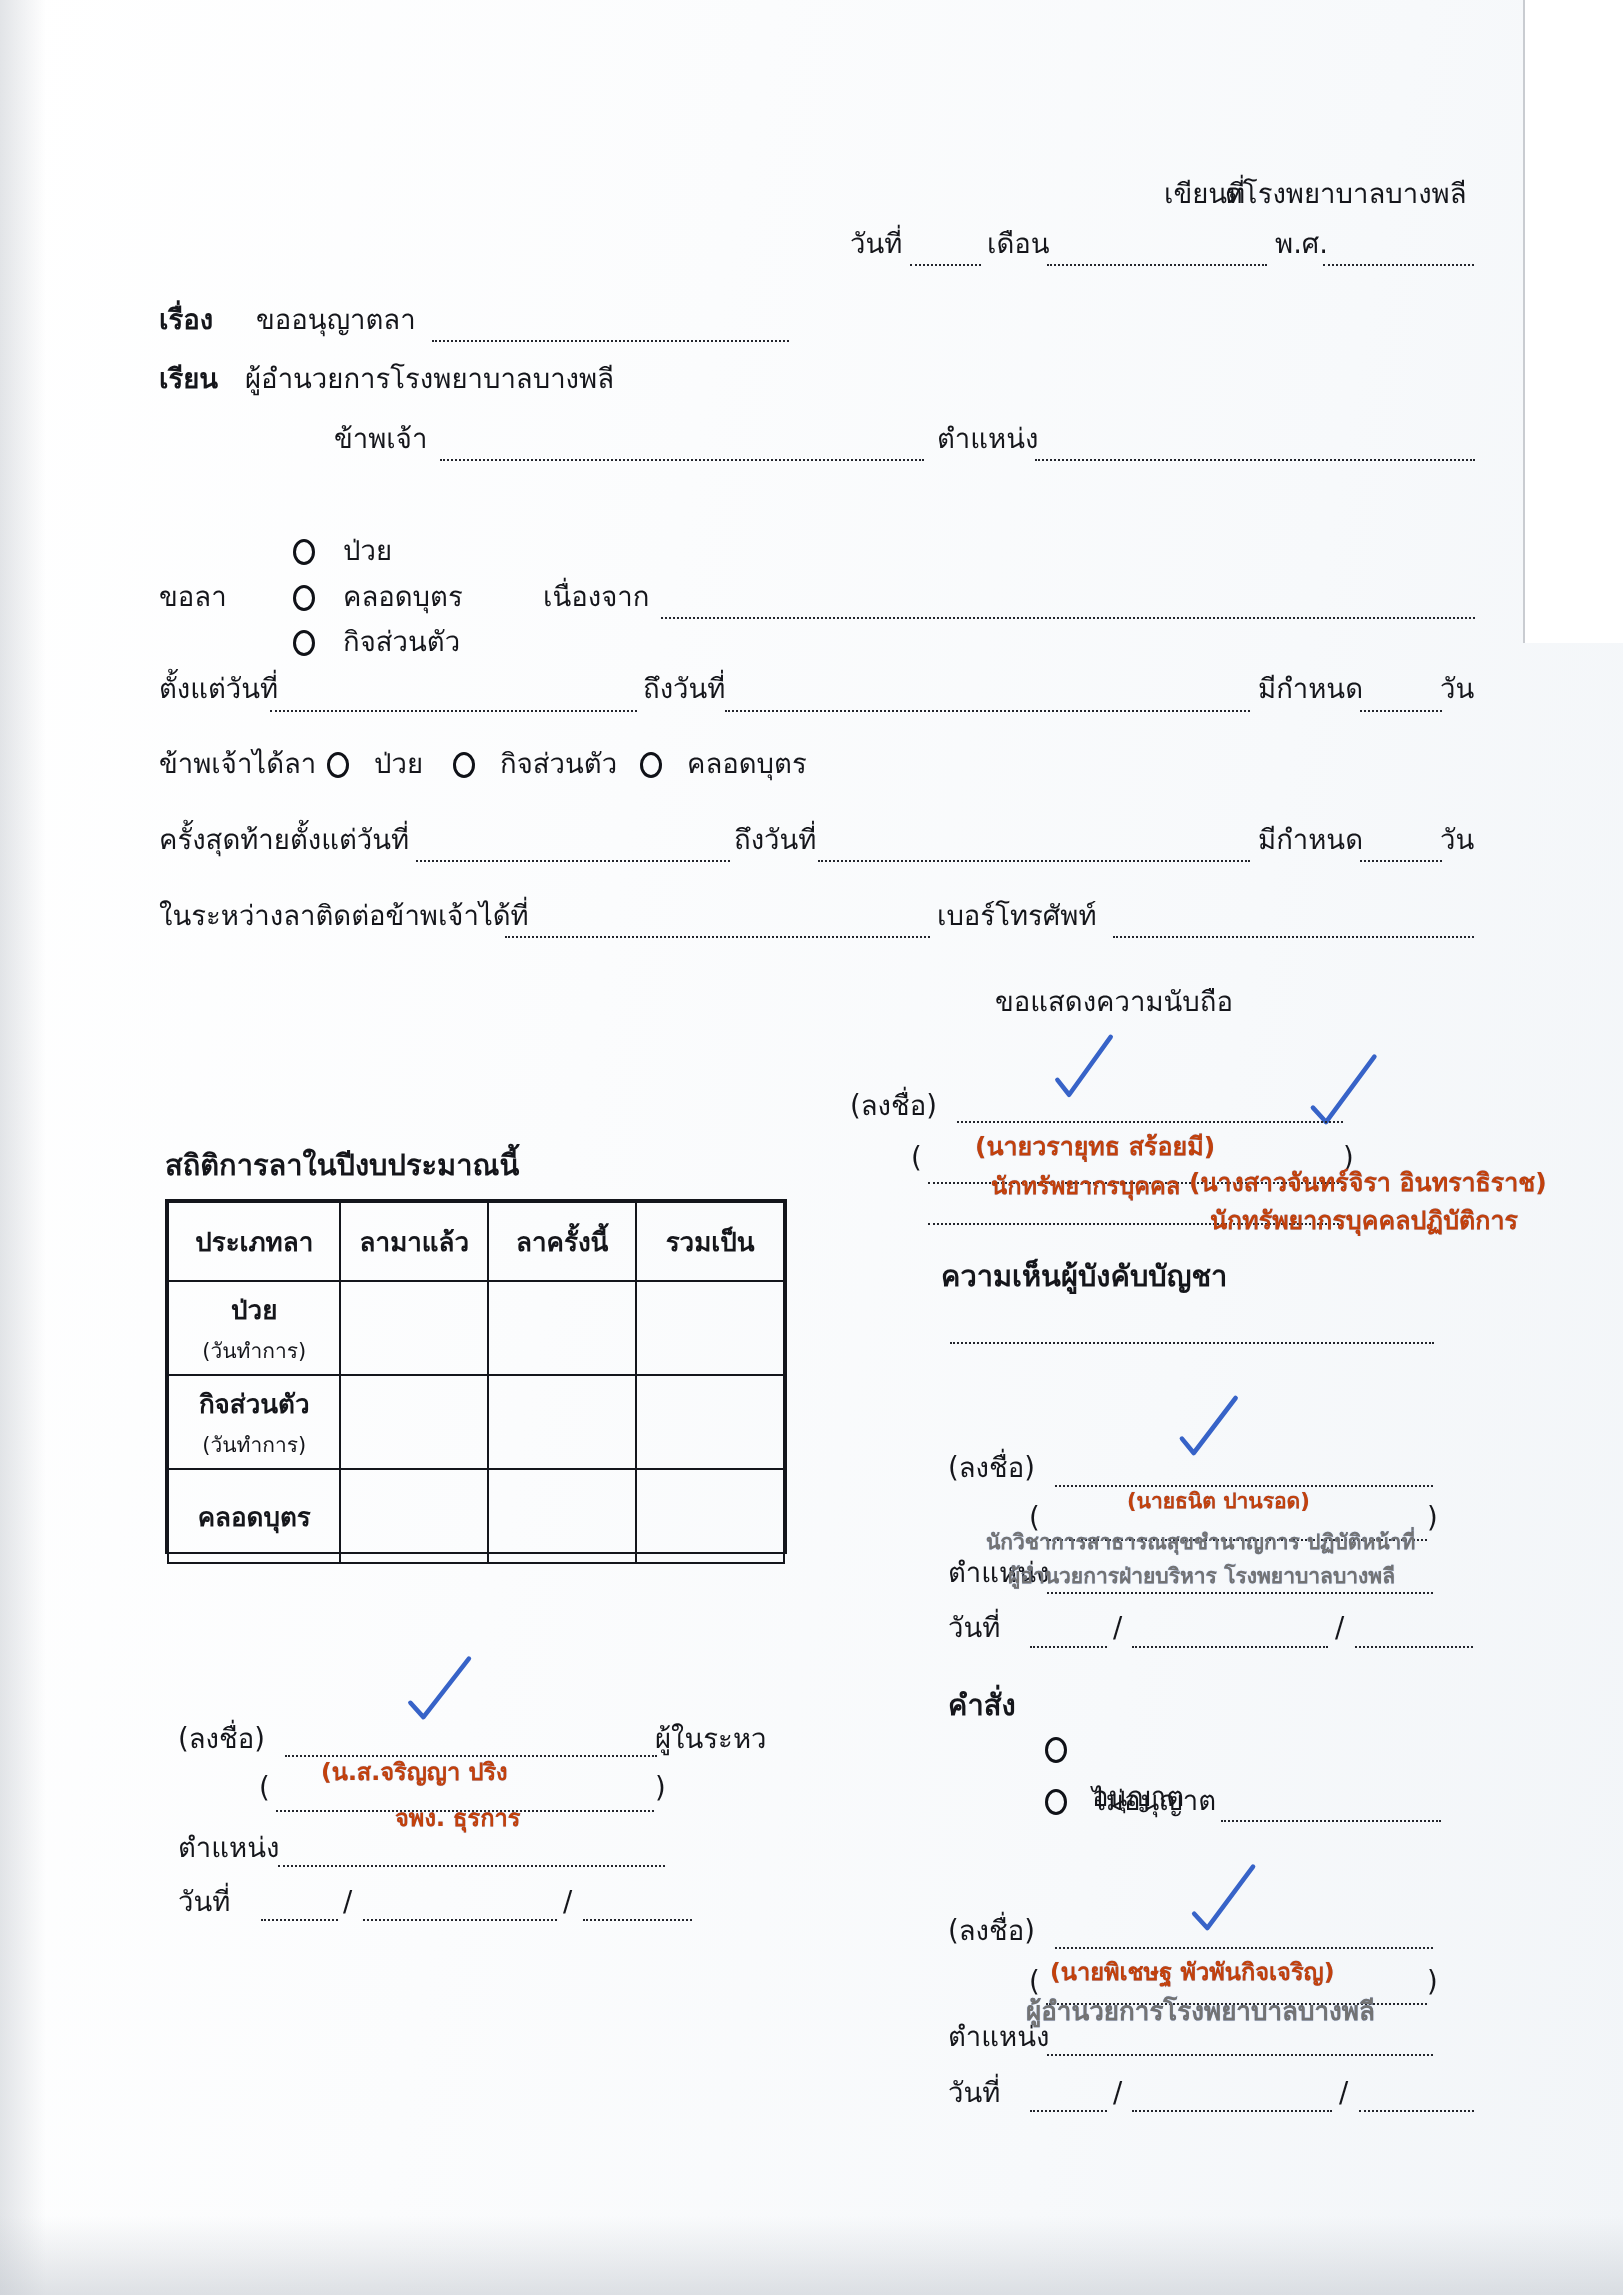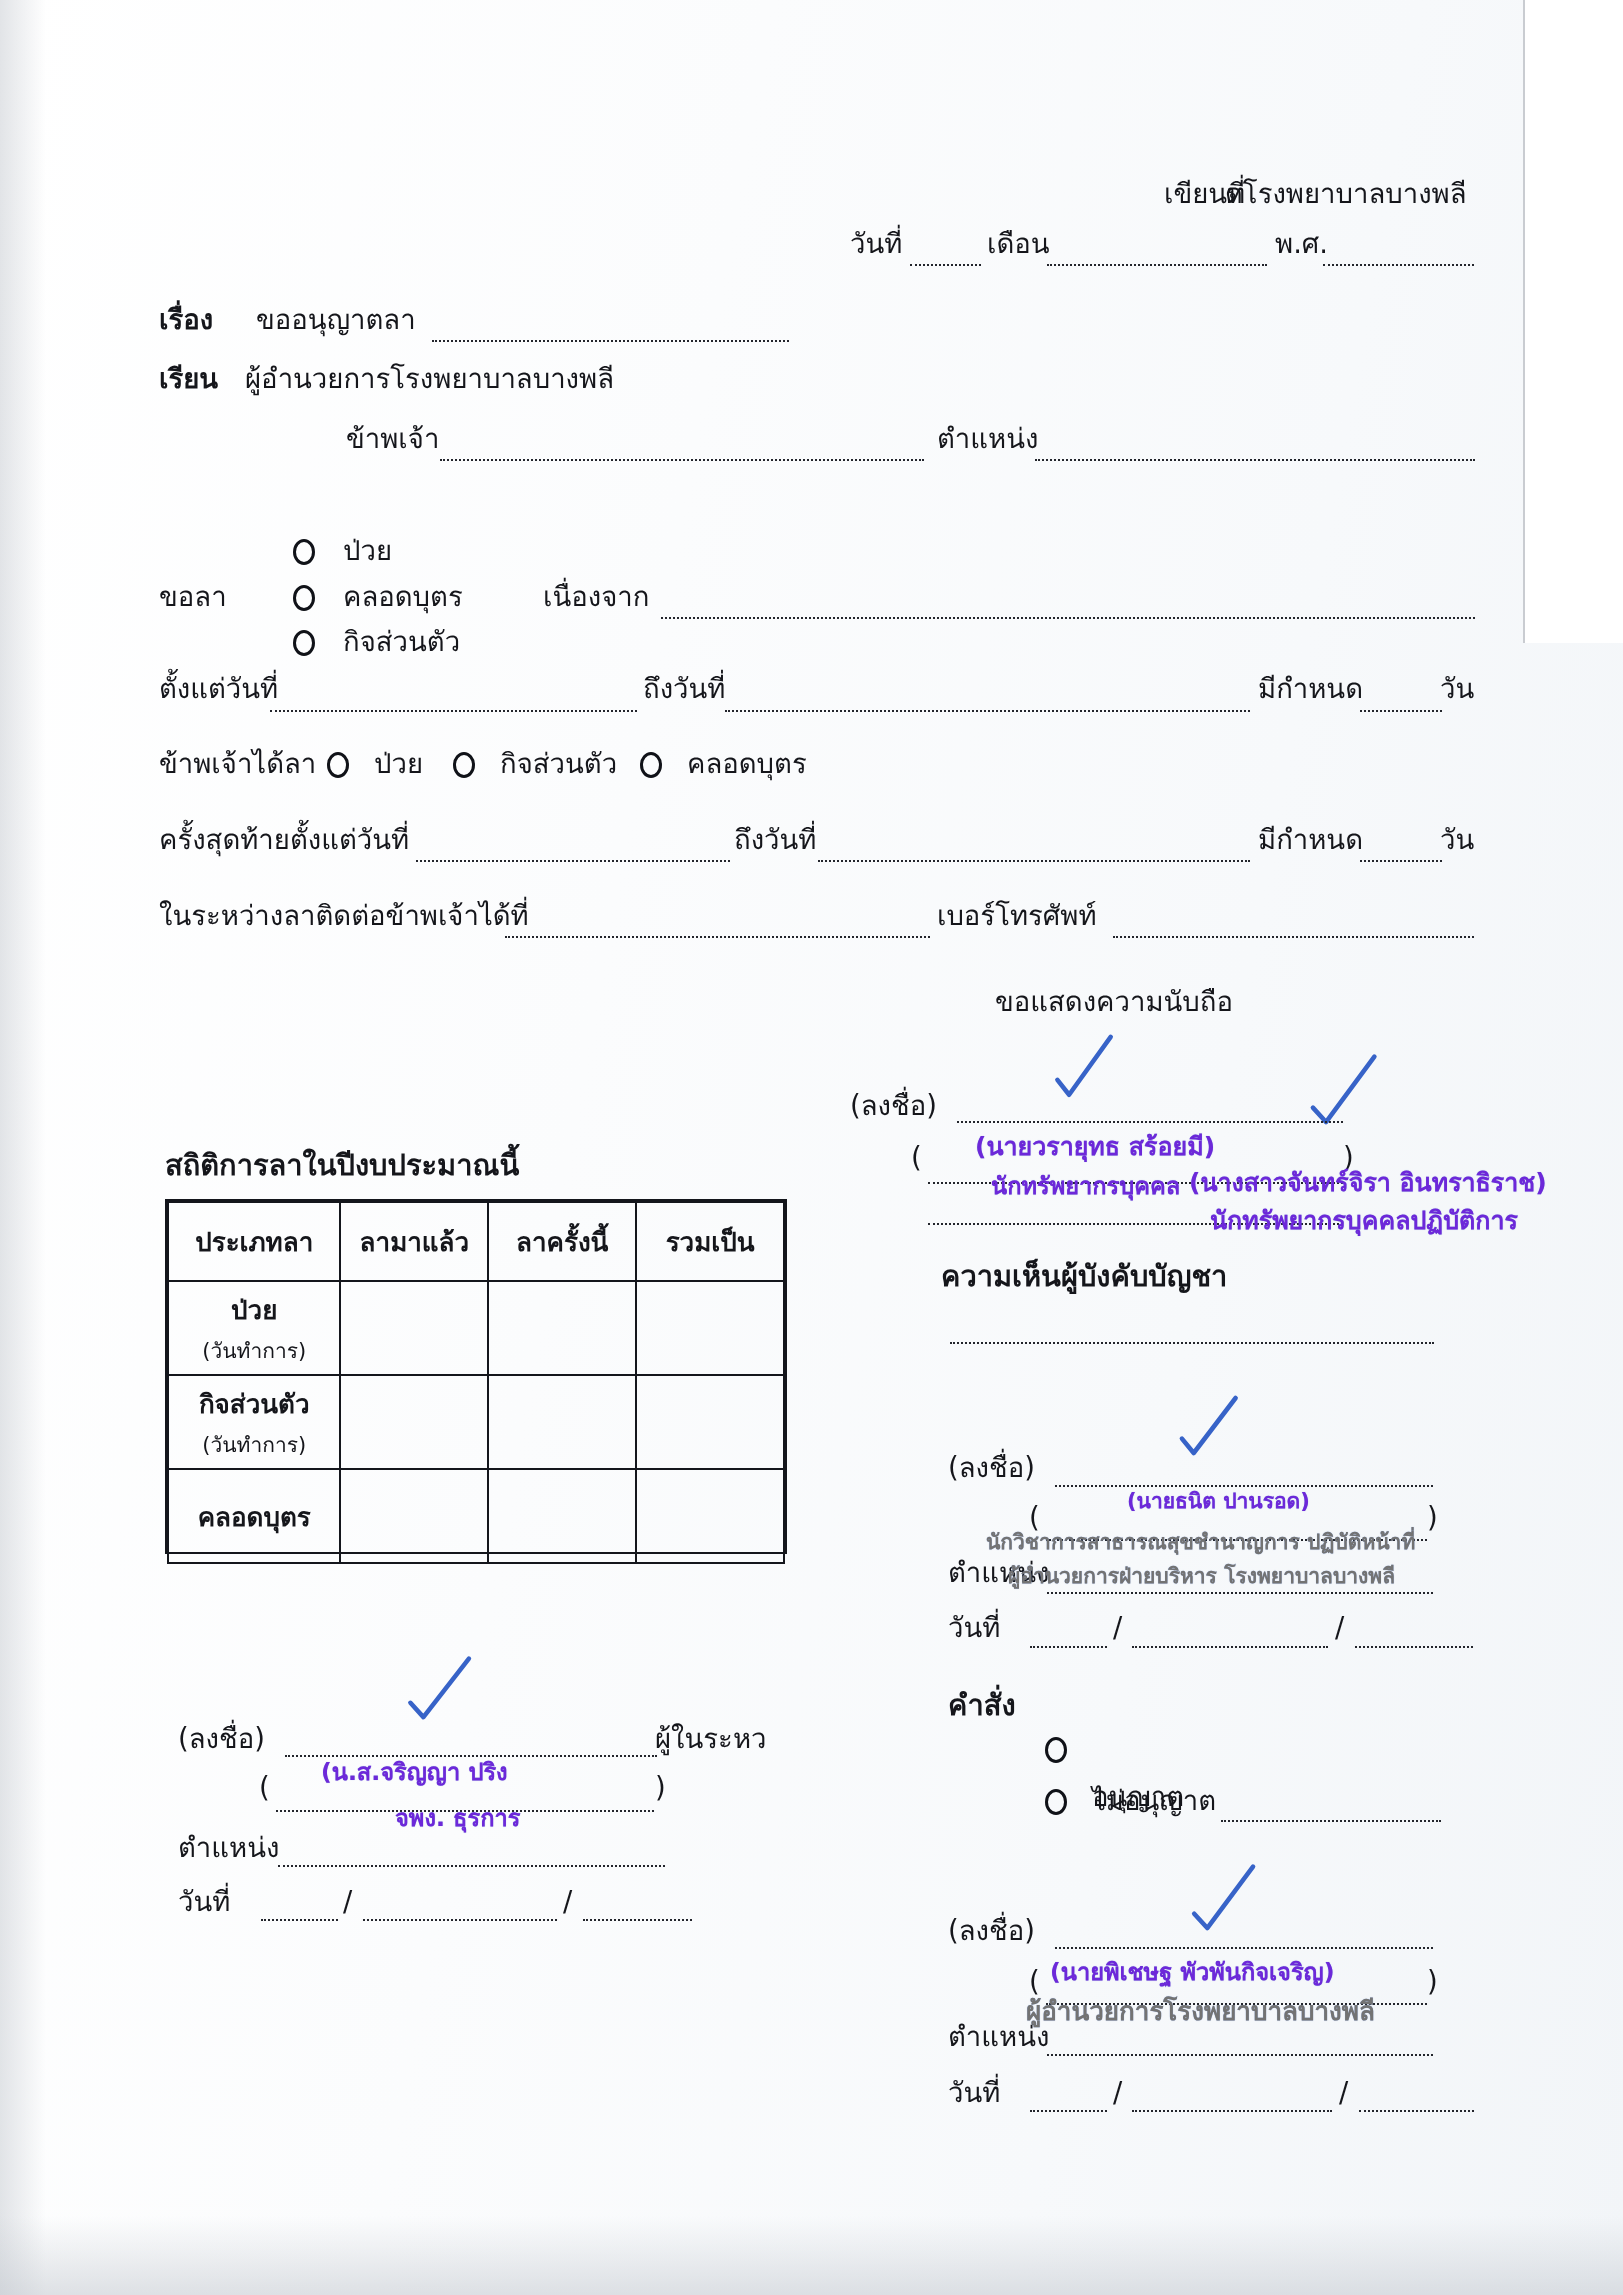--- a/index.html
+++ b/index.html
@@ -93,21 +93,21 @@
   }
   #stat-table .colA{width:28%;}
   #stat-table .colB{width:24%;}
   #stat-table .colC{width:24%;}
   #stat-table .colD{width:24%;}
 
   
   .stamp{
     position:absolute;
     font-family:"DejaVu Sans",sans-serif;
-    color:#6d28d9;
+    color:#c2410c;
     white-space:nowrap;
     line-height:1;
     font-weight:bold;
     text-shadow:0 0 0.8px rgba(49,96,198,.55);
   }
   .stamp.light{color:#737373;}
   .s32{font-size:21px;}
   .s36{font-size:23.6px;}
   .s38{font-size:25px;}
   .s40{font-size:26px;}
@@ -135,21 +135,21 @@
   <div class="t f42" style="left:1275px;top:230px;">พ.ศ.</div>
   <div class="dots" style="left:1323px;top:264px;width:151px;"></div>
 
   <div class="t f42 bold" style="left:159px;top:306px;">เรื่อง</div>
   <div class="t f42" style="left:256px;top:306px;">ขออนุญาตลา</div>
   <div class="dots" style="left:432px;top:340px;width:357px;"></div>
 
   <div class="t f42 bold" style="left:159px;top:365px;">เรียน</div>
   <div class="t f42" style="left:245px;top:365px;">ผู้อำนวยการโรงพยาบาลบางพลี</div>
 
-  <div class="t f42" style="left:346px;top:425px;">ข้าพเจ้า</div>
+  <div class="t f42" style="left:334px;top:425px;">ข้าพเจ้า</div>
   <div class="dots" style="left:440px;top:459px;width:484px;"></div>
   <div class="t f42" style="left:937px;top:425px;">ตำแหน่ง</div>
   <div class="dots" style="left:1035px;top:459px;width:440px;"></div>
 
 
   <div class="radio" style="left:293px;top:539px;"></div>
   <div class="t f42" style="left:343px;top:537px;">ป่วย</div>
 
   <div class="t f42" style="left:159px;top:583px;">ขอลา</div>
   <div class="radio" style="left:293px;top:585px;"></div>

